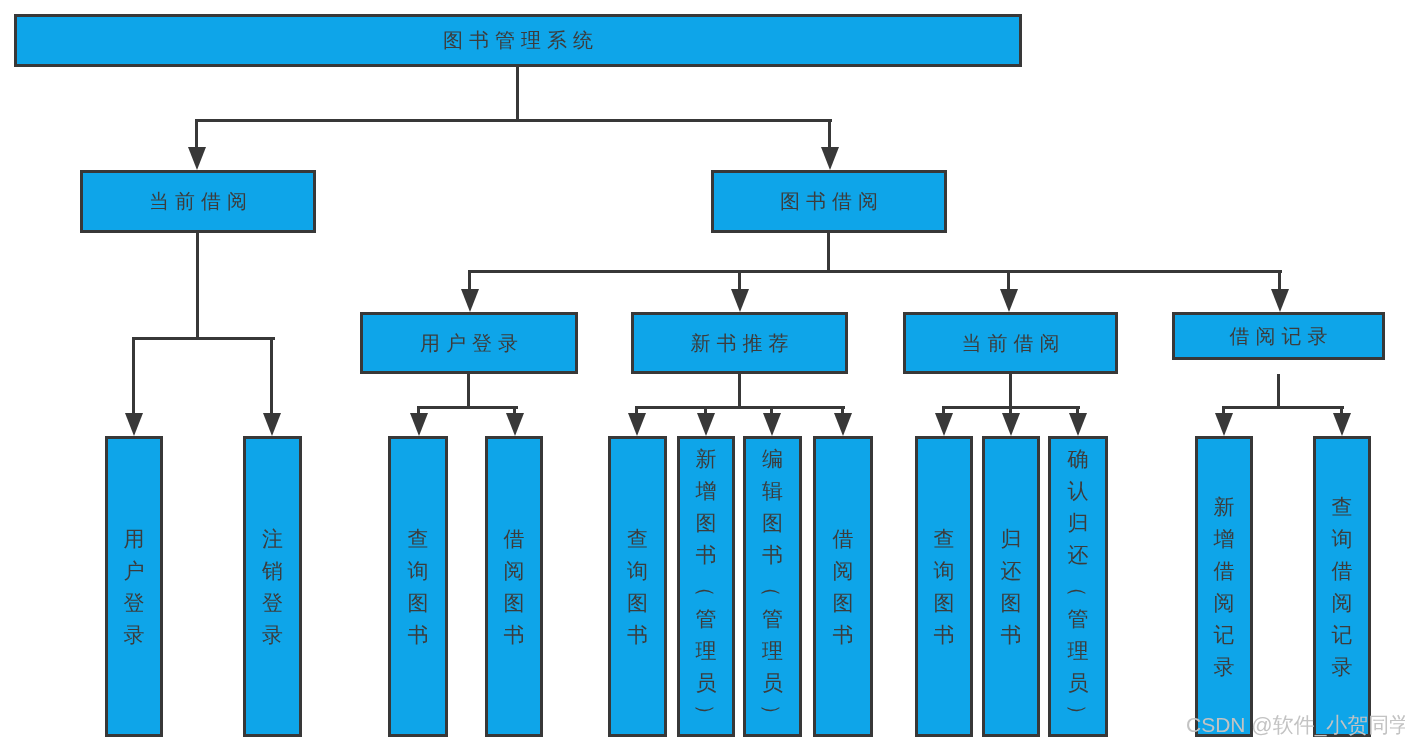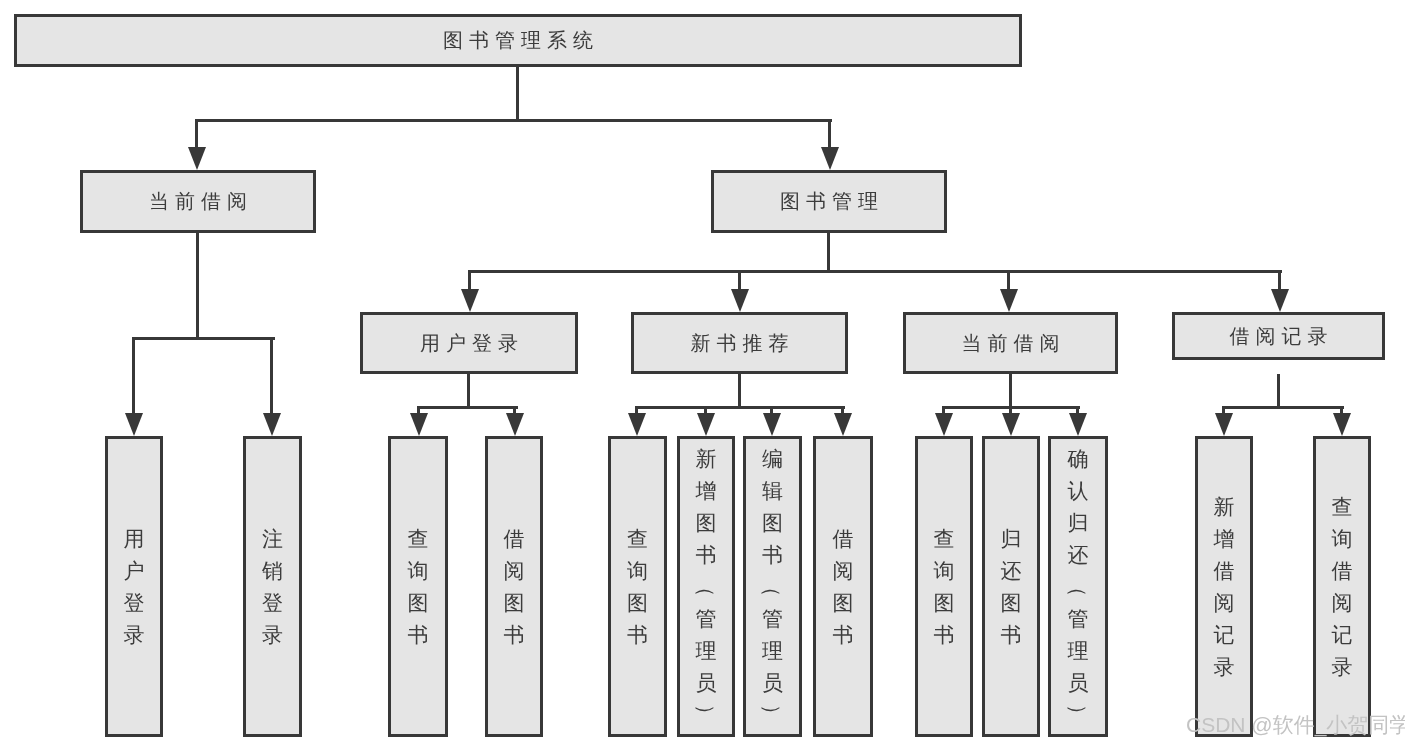--- a/index.html
+++ b/index.html
@@ -12,21 +12,21 @@
   .canvas{
     position:relative;
     width:1405px;height:747px;
     background:var(--bg);
     overflow:hidden;
     font-family:"Liberation Sans","DejaVu Sans",sans-serif;
   }
   .node{
     position:absolute;
     box-sizing:border-box;
-    background:#e5e5e5;
+    background:#0ea5e9;
     border:3px solid var(--line);
     display:flex;align-items:center;justify-content:center;
     color:var(--text);
     z-index:2;
   }
   .hlabel{
     font-size:20px;
     letter-spacing:6px;
     text-indent:6px;
     white-space:nowrap;
@@ -118,21 +118,21 @@
     </div>
 
   <div class="node" style="left:14px;top:14px;width:1008px;height:53px">
     <span class="hlabel">图书管理系统</span>
   </div>
 
   <div class="node" style="left:80px;top:170px;width:236px;height:63px">
     <span class="hlabel">当前借阅</span>
   </div>
   <div class="node" style="left:711px;top:170px;width:236px;height:63px">
-    <span class="hlabel">图书管理</span>
+    <span class="hlabel">图书借阅</span>
   </div>
 
   <div class="node" style="left:360px;top:312px;width:218px;height:62px">
     <span class="hlabel">用户登录</span>
   </div>
   <div class="node" style="left:631px;top:312px;width:217px;height:62px">
     <span class="hlabel">新书推荐</span>
   </div>
   <div class="node" style="left:903px;top:312px;width:215px;height:62px">
     <span class="hlabel">当前借阅</span>

